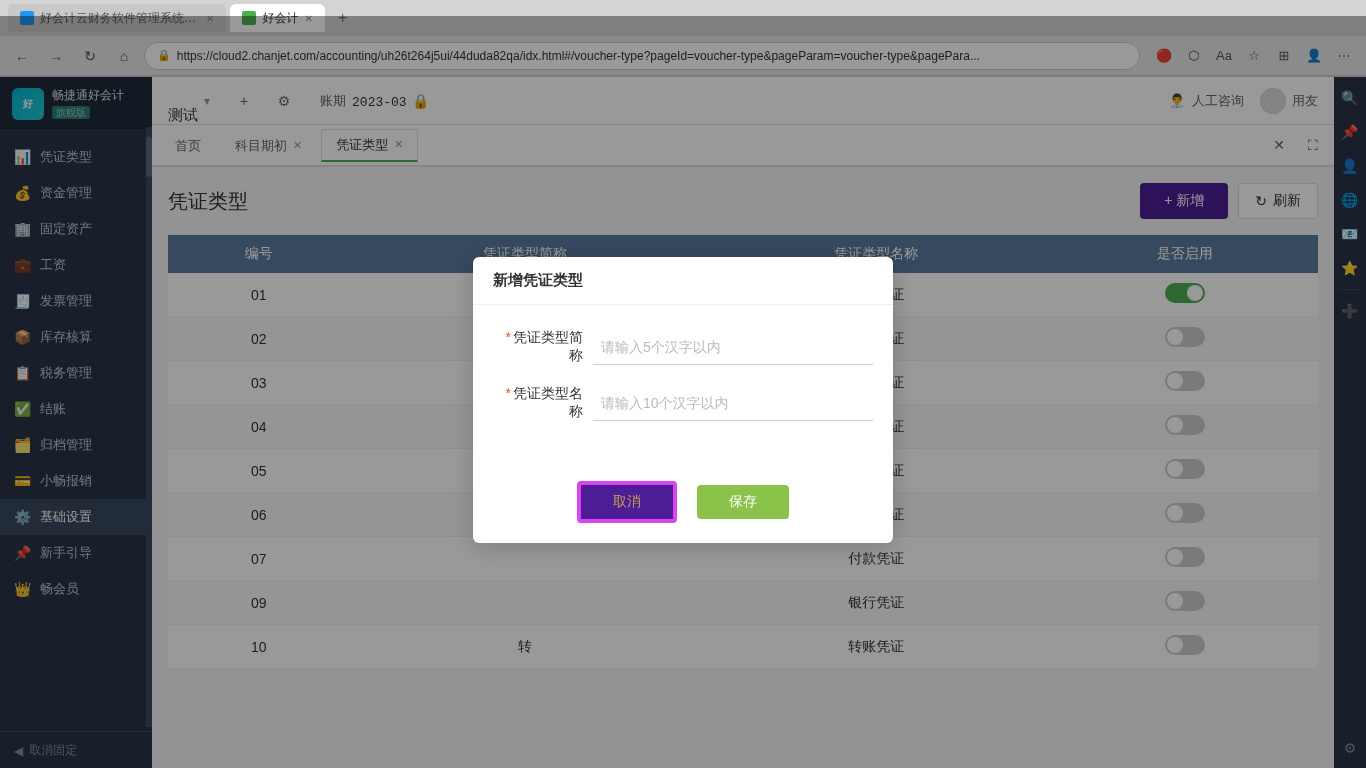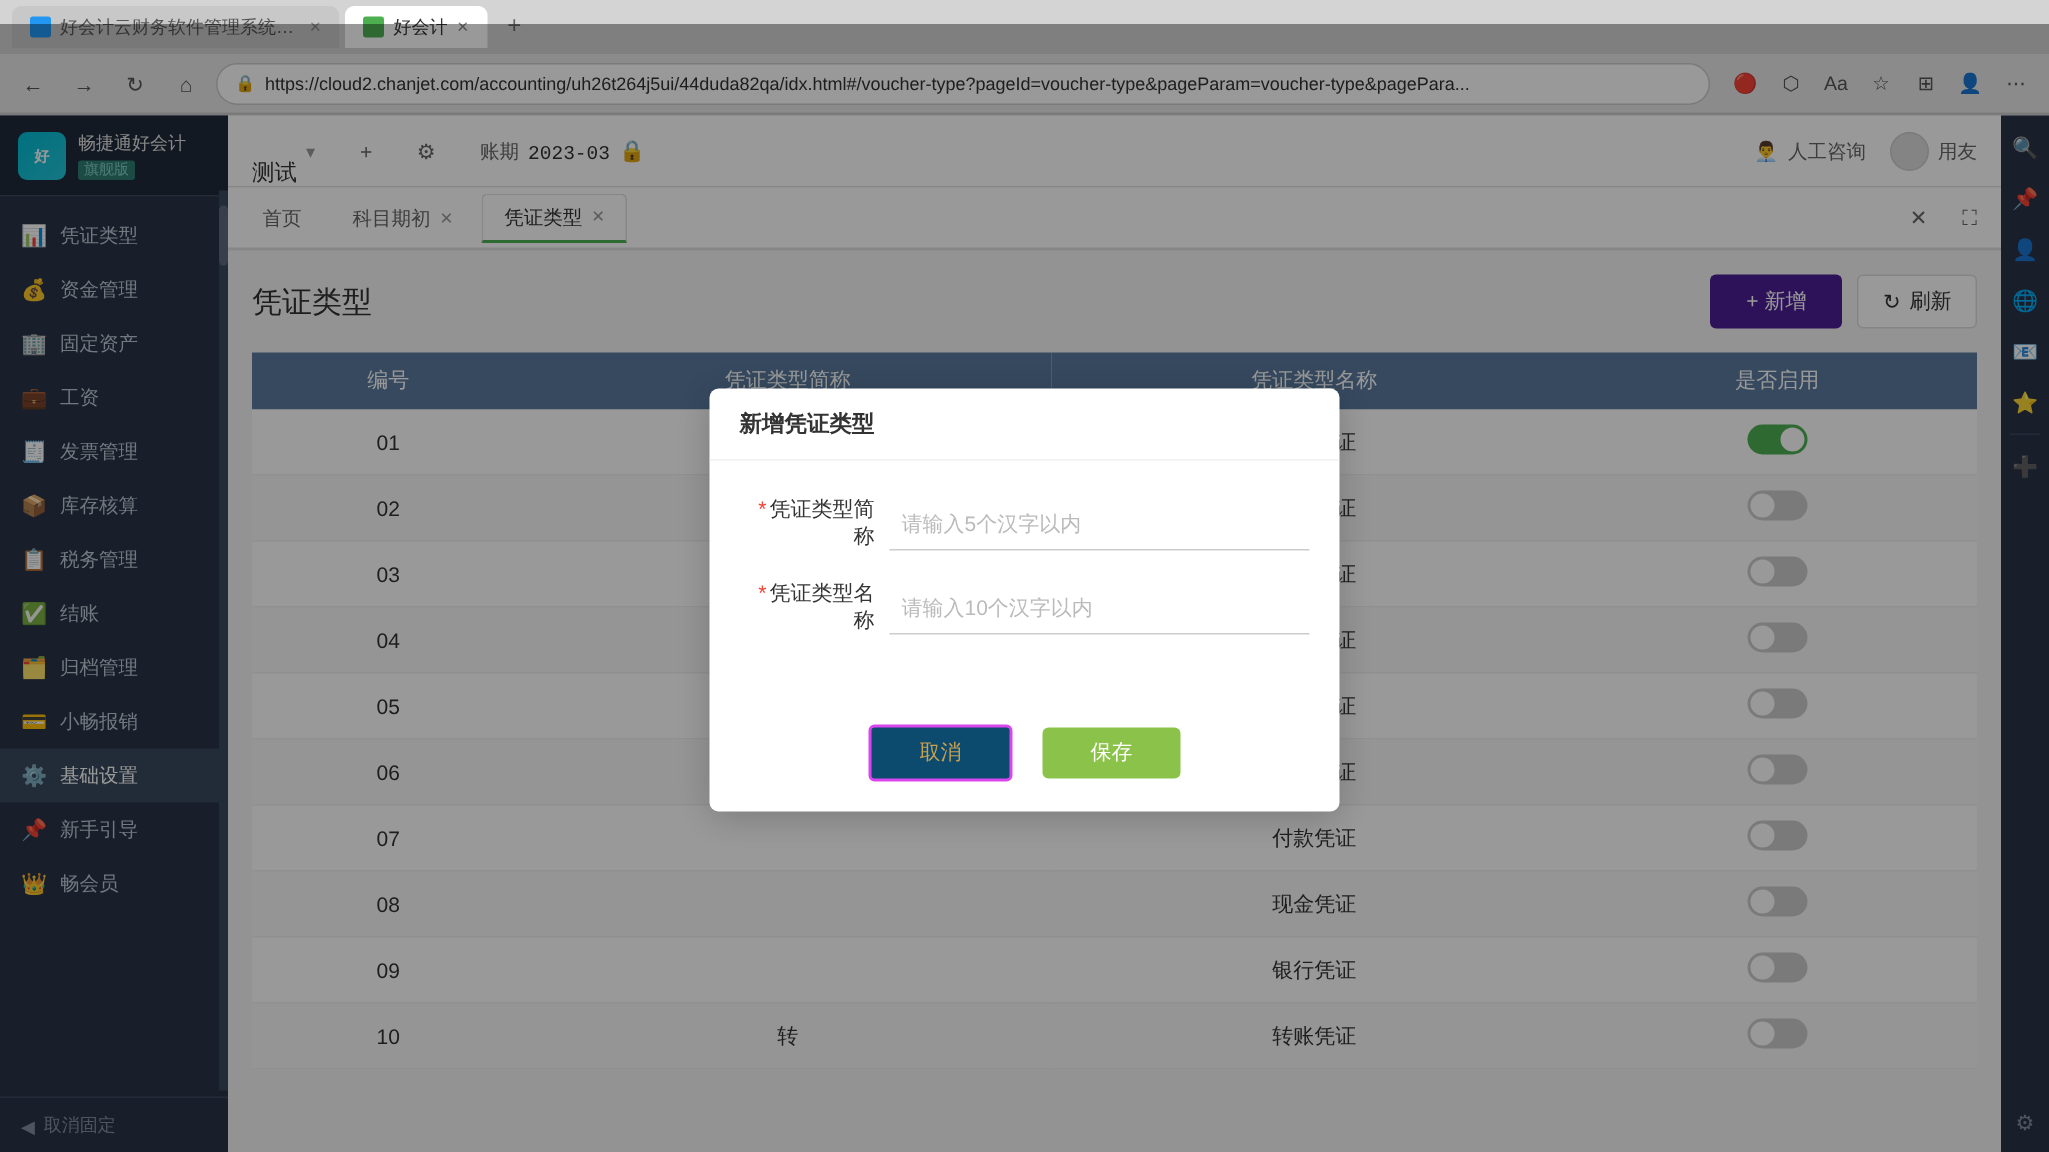--- a/index.html
+++ b/index.html
@@ -93,21 +93,21 @@
     .modal { background: #fff; border-radius: 6px; width: 420px; box-shadow: 0 4px 24px rgba(0,0,0,0.2); overflow: hidden; }
     .modal-header { display: flex; align-items: center; justify-content: space-between; padding: 14px 20px; border-bottom: 1px solid #f0f0f0; }
     .modal-title { font-size: 15px; font-weight: 600; color: #333; }
     .modal-body { padding: 24px 20px; }
     .form-row { display: flex; align-items: center; margin-bottom: 20px; }
     .form-label { width: 100px; font-size: 14px; color: #333; text-align: right; padding-right: 10px; flex-shrink: 0; }
     .form-label .required { color: #f44336; margin-right: 2px; }
     .form-input { flex: 1; height: 36px; border: none; border-bottom: 1px solid #ccc; padding: 4px 8px; font-size: 14px; color: #333; outline: none; background: transparent; }
     .form-input::placeholder { color: #bbb; }
     .modal-footer { display: flex; align-items: center; justify-content: center; gap: 20px; padding: 16px 20px 20px; }
-    .btn-cancel { padding: 8px 32px; border: 2px solid #d946ef; color: #c8a050; background: #0c4a6e; border-radius: 4px; font-size: 14px; cursor: pointer; }
+    .btn-cancel { padding: 8px 32px; border: 4px solid #d946ef; color: #c8a050; background: #4c1d95; border-radius: 4px; font-size: 14px; cursor: pointer; }
     .btn-save { padding: 8px 32px; background: #8bc34a; color: #fff; border: none; border-radius: 4px; font-size: 14px; cursor: pointer; }
 
     
     .right-sidebar { width: 32px; background: #2a3447; display: flex; flex-direction: column; align-items: center; padding: 8px 0; gap: 8px; flex-shrink: 0; }
     .right-sidebar-btn { width: 26px; height: 26px; display: flex; align-items: center; justify-content: center; color: #8090a0; cursor: pointer; font-size: 14px; border-radius: 4px; }
     .right-sidebar-separator { width: 20px; height: 1px; background: #3a4a5e; }
   </style>
 </head>
 <body>
 
@@ -342,28 +342,20 @@
     </tr>
             <tr>
       <td>07</td>
       <td></td>
       <td>付款凭证</td>
       <td>
         <span class="toggle off"></span>
       </td>
     </tr>
             <tr>
-      <td>08</td>
-      <td></td>
-      <td>现金凭证</td>
-      <td>
-        <span class="toggle off"></span>
-      </td>
-    </tr>
-            <tr>
       <td>09</td>
       <td></td>
       <td>银行凭证</td>
       <td>
         <span class="toggle off"></span>
       </td>
     </tr>
             <tr>
       <td>10</td>
       <td>转</td>

